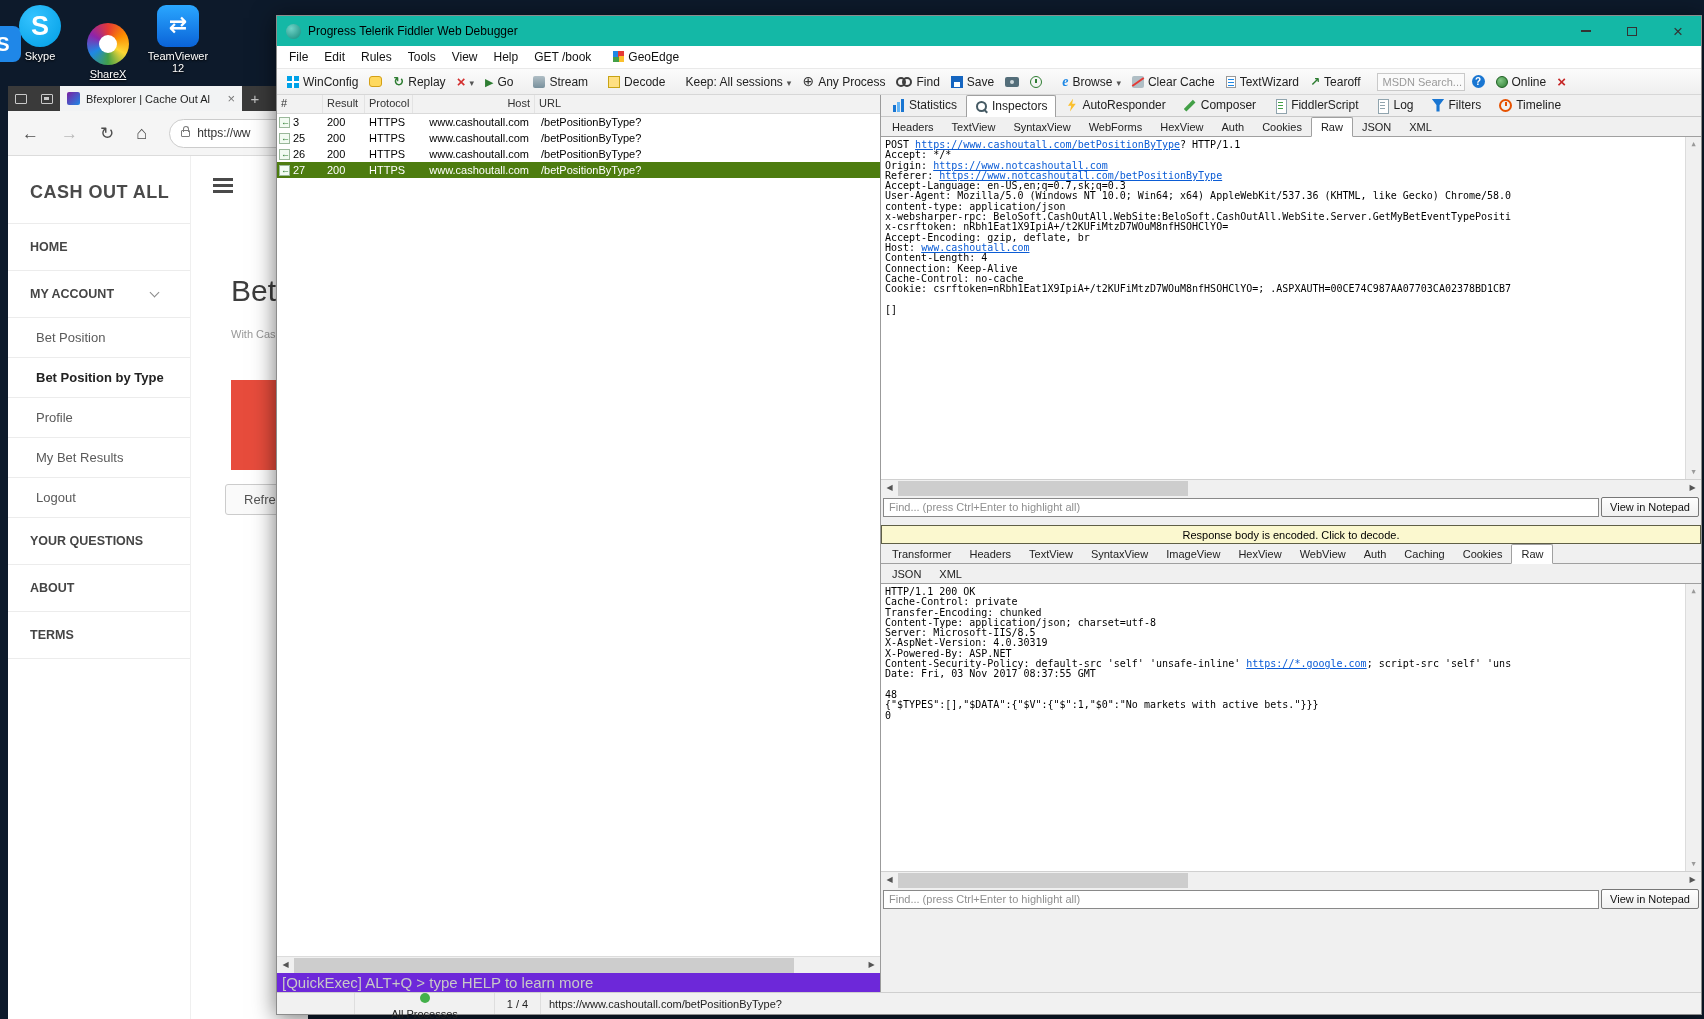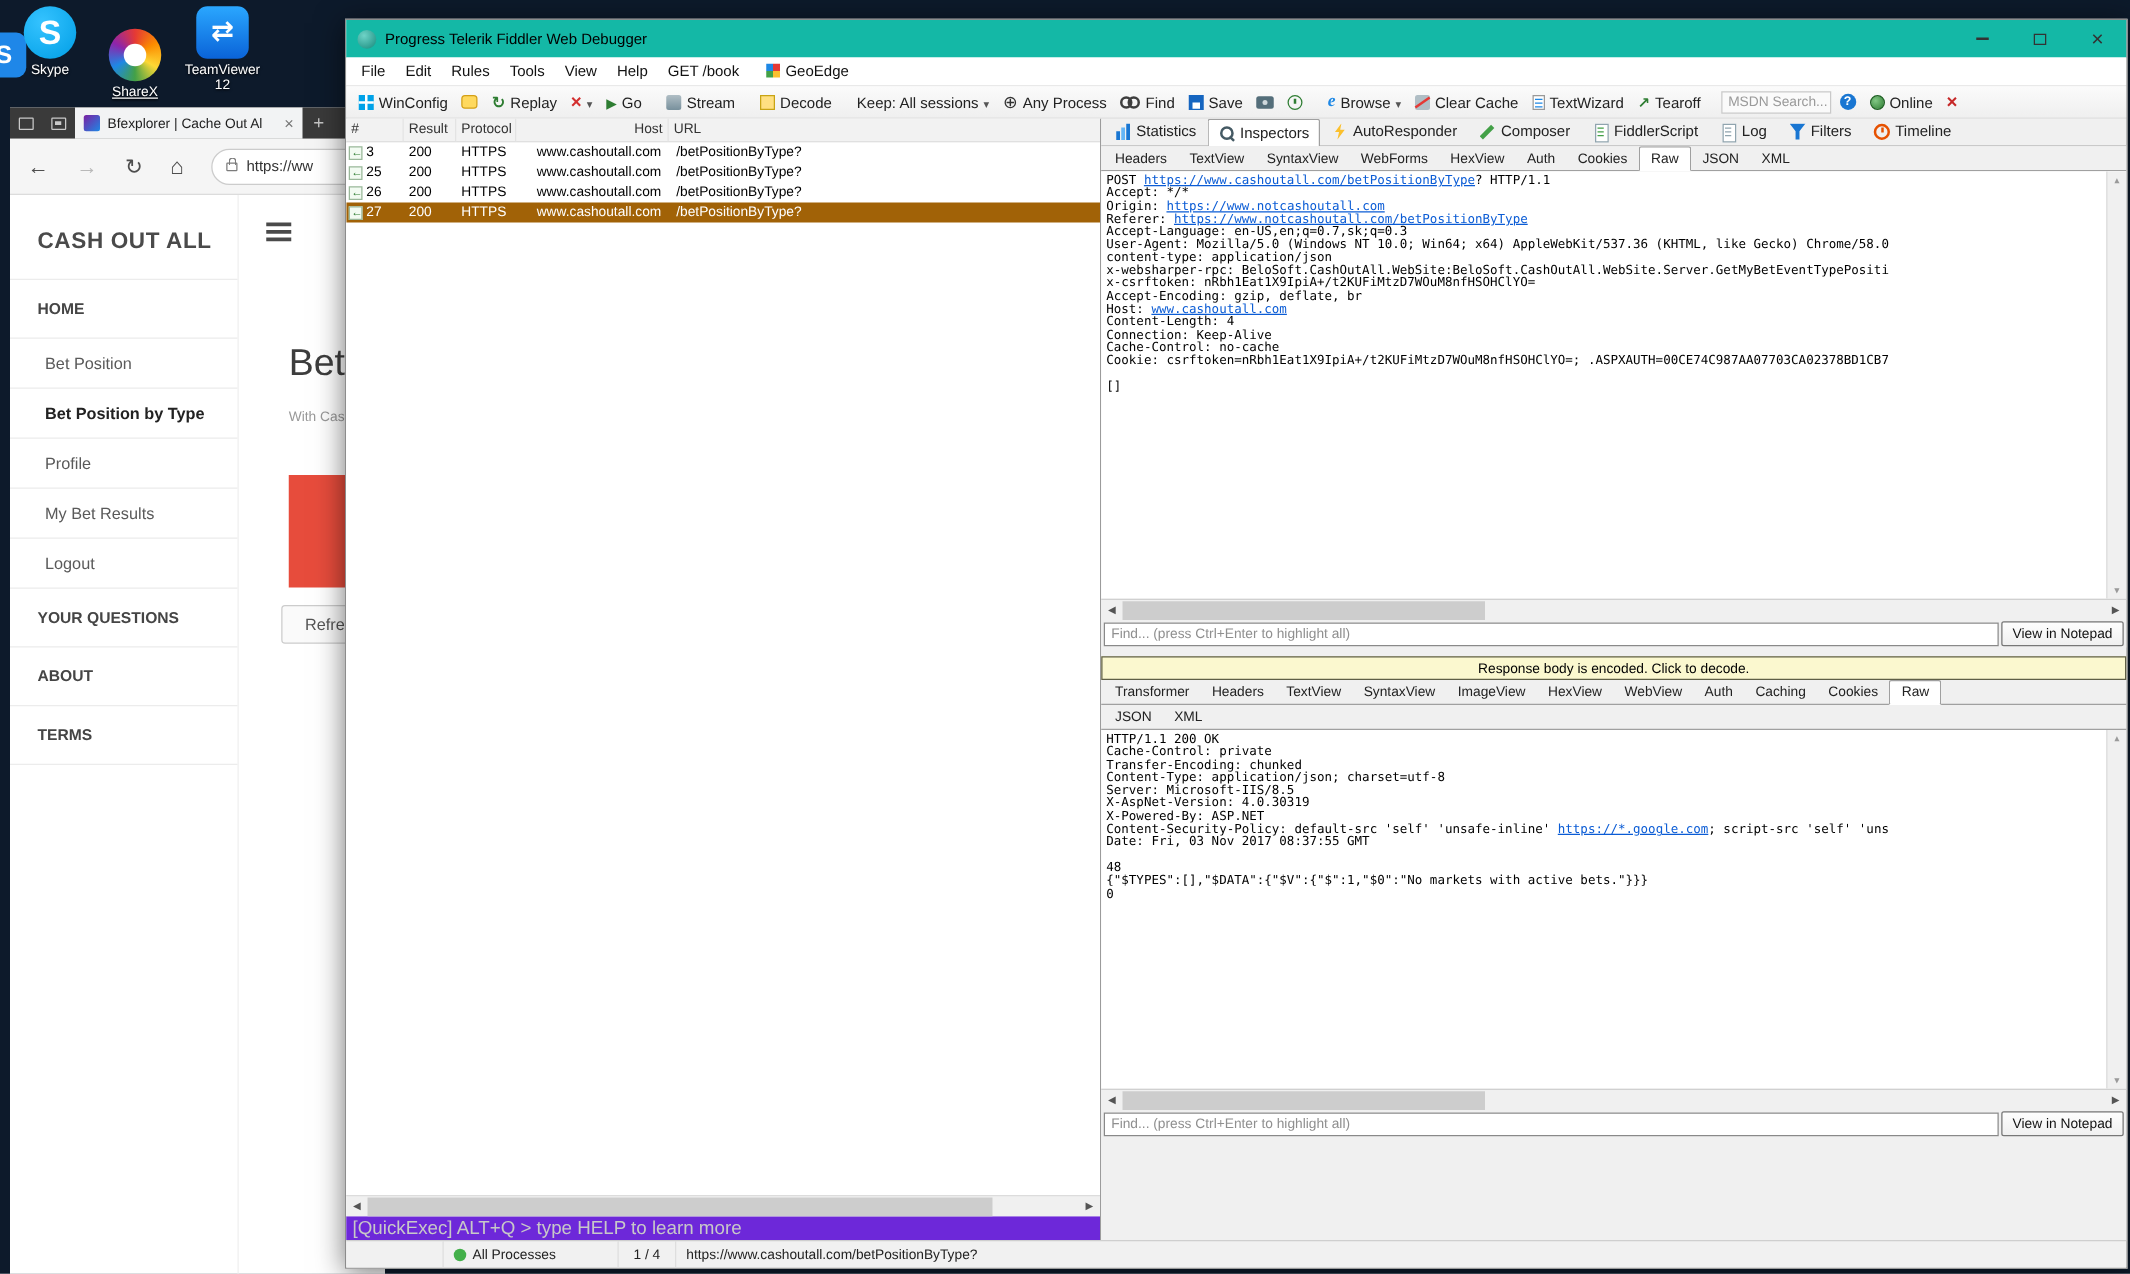--- a/index.html
+++ b/index.html
@@ -117,21 +117,21 @@
   .t-xend { margin-right:142px; }
 
   
   .f-main { flex:1; display:flex; min-height:0; }
   .sess-panel { width:604px; flex:0 0 auto; border-right:1px solid #9b9b9b; display:flex; flex-direction:column; background:#fff; }
   .sess-header { height:19px; flex:0 0 auto; background:#f2f2f2; border-bottom:1px solid #dadada; display:flex; font-size:11px; color:#333; }
   .sh-col { padding:2px 4px; border-right:1px solid #e3e3e3; overflow:hidden; }
   .sh-num{width:46px;} .sh-res{width:42px;} .sh-proto{width:48px;} .sh-host{width:122px; text-align:right;} .sh-url{flex:1; border-right:none;}
   .sess-rows { flex:1; overflow:hidden; background:#fff; }
   .s-row { height:16px; display:flex; align-items:center; font-size:11px; color:#000; }
-  .s-row.selected { background:#a16207; color:#fff; }
+  .s-row.selected { background:#4d7c0f; color:#fff; }
   .c-num { width:46px; display:flex; align-items:center; gap:3px; padding-left:2px; }
   .c-res { width:42px; padding-left:4px; } .c-proto { width:48px; padding-left:4px; }
   .c-host { width:122px; text-align:right; padding-right:6px; } .c-url { flex:1; padding-left:6px; white-space:nowrap; overflow:hidden; }
   .s-icon { width:11px; height:11px; border:1px solid #9ab89a; background:#f2fbf2; position:relative; flex:0 0 auto; }
   .s-icon::before { content:"\2190"; position:absolute; left:1px; top:-1px; color:#2e7d32; font-size:9px; line-height:11px; }
   .sess-scroll { height:17px; flex:0 0 auto; background:#f0f0f0; border-top:1px solid #dcdcdc; position:relative; }
   .scr-arrow { position:absolute; top:0; width:17px; height:16px; color:#555; font-size:8px; text-align:center; line-height:16px; }
   .scr-left{left:0;} .scr-left::before{content:"\25C0";}
   .scr-right{right:0;} .scr-right::before{content:"\25B6";}
   .sess-thumb { position:absolute; left:17px; top:1px; width:500px; height:15px; background:#cdcdcd; }
@@ -175,21 +175,21 @@
   .find-bar { height:22px; flex:0 0 auto; background:#f0f0f0; display:flex; align-items:center; gap:2px; padding:1px 2px; }
   .find-input { flex:1; height:19px; background:#fff; border:1px solid #898989; font-size:11px; padding:0 5px; color:#333; font-family:"Liberation Sans",sans-serif; }
   .find-input::placeholder { color:#8f8f8f; opacity:1; }
   .notepad-btn { width:98px; height:20px; flex:0 0 auto; background:linear-gradient(#fefefe,#f0f0f0); border:1px solid #777; border-radius:2px; font-size:11px; color:#111; display:flex; align-items:center; justify-content:center; font-family:"Liberation Sans",sans-serif; }
 
   .resp-banner { height:19px; flex:0 0 auto; margin-top:7px; background:#fbf8cf; border:1px solid #5f5f46; display:flex; align-items:center; justify-content:center; font-size:11px; color:#000; }
   .insp-fill { flex:1; background:#f0f0f0; }
 
   .f-statusbar { height:22px; flex:0 0 auto; background:#f1f1f1; border-top:1px solid #cfcfcf; display:flex; align-items:center; font-size:11px; color:#222; }
   .st-cell { height:100%; display:flex; align-items:center; gap:5px; padding:0 8px; border-right:1px solid #dedede; }
-  .st-c1 { width:78px; } .st-c2 { width:140px; } .st-c3 { width:46px; justify-content:center; }
+  .st-c1 { width:78px; } .st-c2 { width:140px;flex-direction:column; } .st-c3 { width:46px; justify-content:center; }
   .st-c4 { flex:1; border-right:none; white-space:nowrap; overflow:hidden; }
   .st-green { width:10px; height:10px; border-radius:50%; background:#43b04a; flex:0 0 auto; }
 </style>
 </head>
 <body>
 
 <div class="edge-partial-icon"></div>
 
 <div class="desktop-icon" style="left:8px; top:5px;">
   <div class="di-img di-skype"></div>
@@ -227,20 +227,21 @@
     <div class="addr">
       <span class="lock"></span>
       <span>https://ww</span>
     </div>
   </div>
   <div class="b-page">
     <div class="sidebar">
       <div class="sb-title">CASH OUT ALL</div>
       <div>
           <div class="sb-item sec"><span>HOME</span></div>
+          <div class="sb-item sec"><span>MY ACCOUNT</span><span class="chev"></span></div>
           <div class="sb-item sub"><span>Bet Position</span></div>
           <div class="sb-item sub active"><span>Bet Position by Type</span></div>
           <div class="sb-item sub"><span>Profile</span></div>
           <div class="sb-item sub"><span>My Bet Results</span></div>
           <div class="sb-item sub"><span>Logout</span></div>
           <div class="sb-item sec"><span>YOUR QUESTIONS</span></div>
           <div class="sb-item sec"><span>ABOUT</span></div>
           <div class="sb-item sec"><span>TERMS</span></div>
         </div>
     </div>

